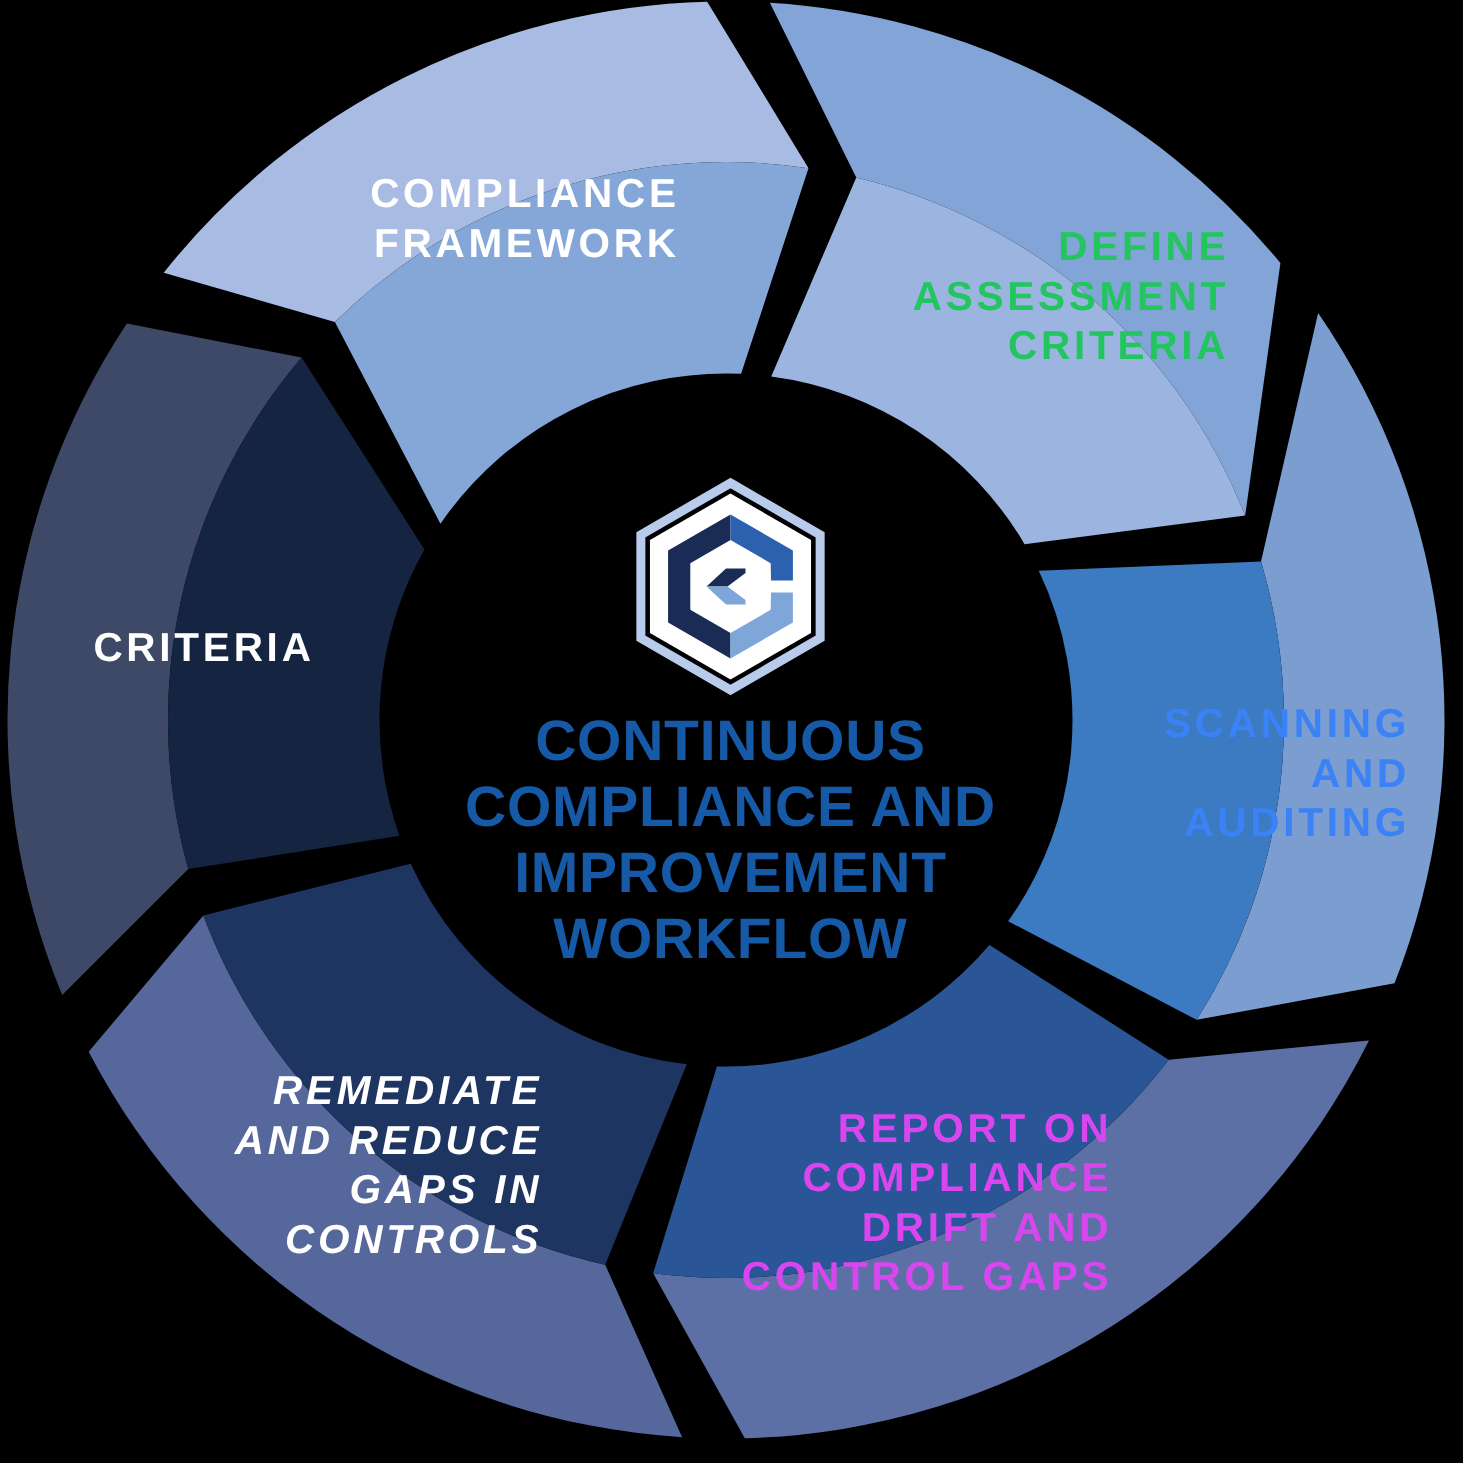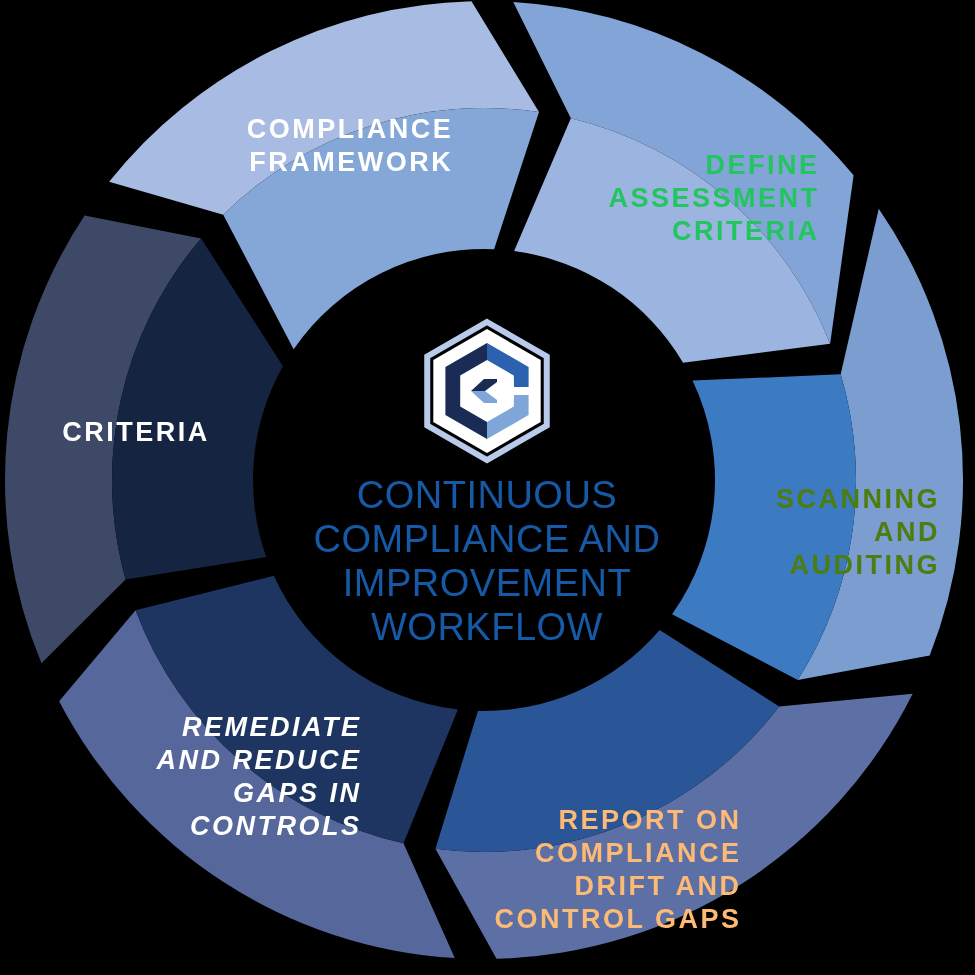--- a/index.html
+++ b/index.html
@@ -20,21 +20,21 @@
     font-size:27px;
     letter-spacing:2.5px;
     line-height:1.22;
     white-space:pre-line;
     color:#fff;
   }
   #center-title{
     position:absolute;
     transform:translate(-50%,-50%);
     text-align:center;
-    font-weight:normal;
+    font-weight:bold;
     font-size:38px;
     letter-spacing:0.5px;
     line-height:1.16;
     white-space:pre-line;
   }
 </style>
 </head>
 <body style="background: rgb(0, 0, 0);">
 
 <div class="stage">
@@ -60,24 +60,24 @@
         <polygon points="-16,0 -3,-12 10,-12 10,-9 -2,0" fill="#1a2c55"></polygon>
         <polygon points="-16,0 -2,0 10,9 10,12 -3,12" fill="#7fa6d9"></polygon>
       </g>
     </svg>
   <div id="labels">
       <div class="seg-label" style="left: 350px; top: 146px; color: rgb(255, 255, 255);">COMPLIANCE
 FRAMEWORK</div>
       <div class="seg-label" style="left: 714px; top: 198px; color: #22c55e;">DEFINE
 ASSESSMENT
 CRITERIA</div>
-      <div class="seg-label" style="left: 858px; top: 532px; color: #4d7c0f;">SCANNING
+      <div class="seg-label" style="left: 858px; top: 516px; color: #3b82f6;">SCANNING
 AND
 AUDITING</div>
-      <div class="seg-label" style="left: 618px; top: 870px; color: #fdba74;">REPORT ON
+      <div class="seg-label" style="left: 618px; top: 802px; color: #d946ef;">REPORT ON
 COMPLIANCE
 DRIFT AND
 CONTROL GAPS</div>
       <div class="seg-label" style="left: 259px; top: 777px; color: rgb(255, 255, 255); font-style: italic;">REMEDIATE
 AND REDUCE
 GAPS IN
 CONTROLS</div>
       <div class="seg-label" style="left: 136px; top: 432px; color: rgb(255, 255, 255);">CRITERIA</div>
     </div>
   <div id="center-title" style="left: 487px; top: 561px; color: rgb(21, 89, 167);">CONTINUOUS

